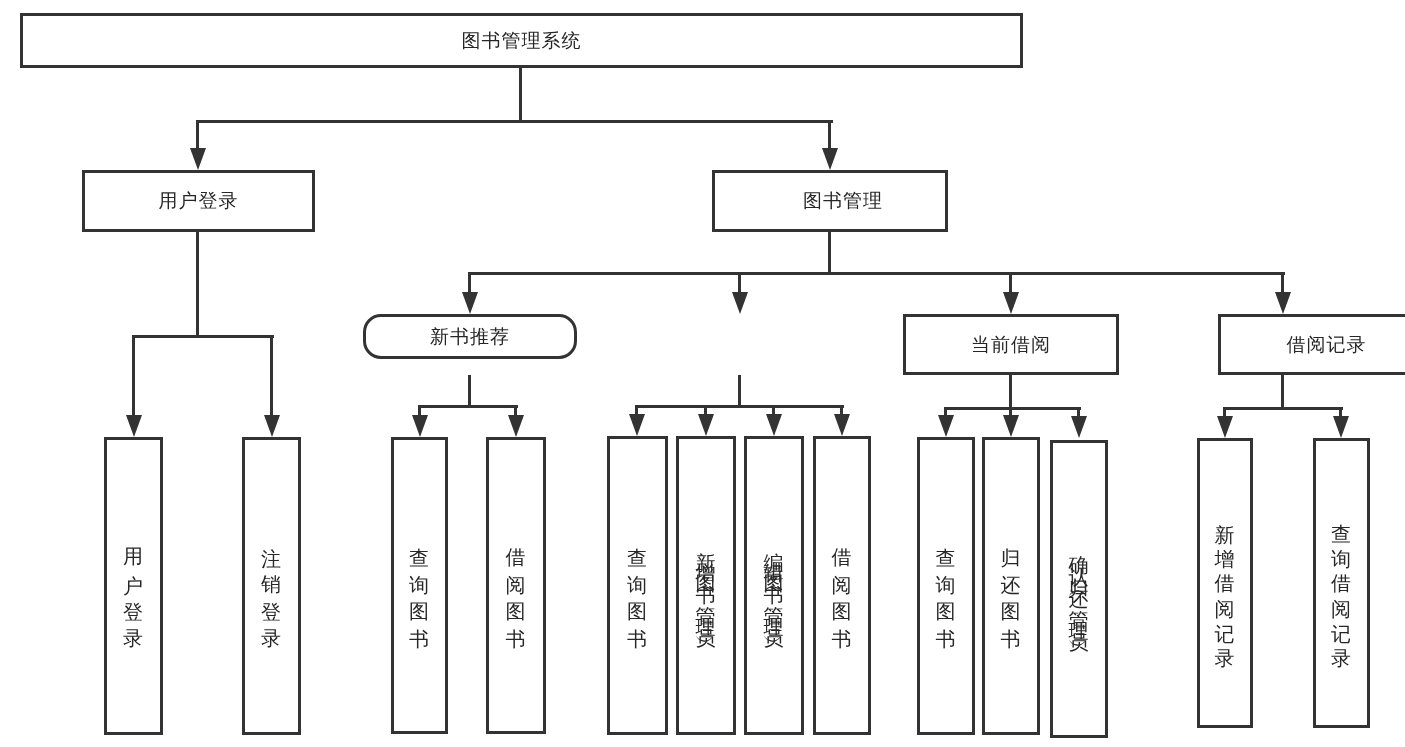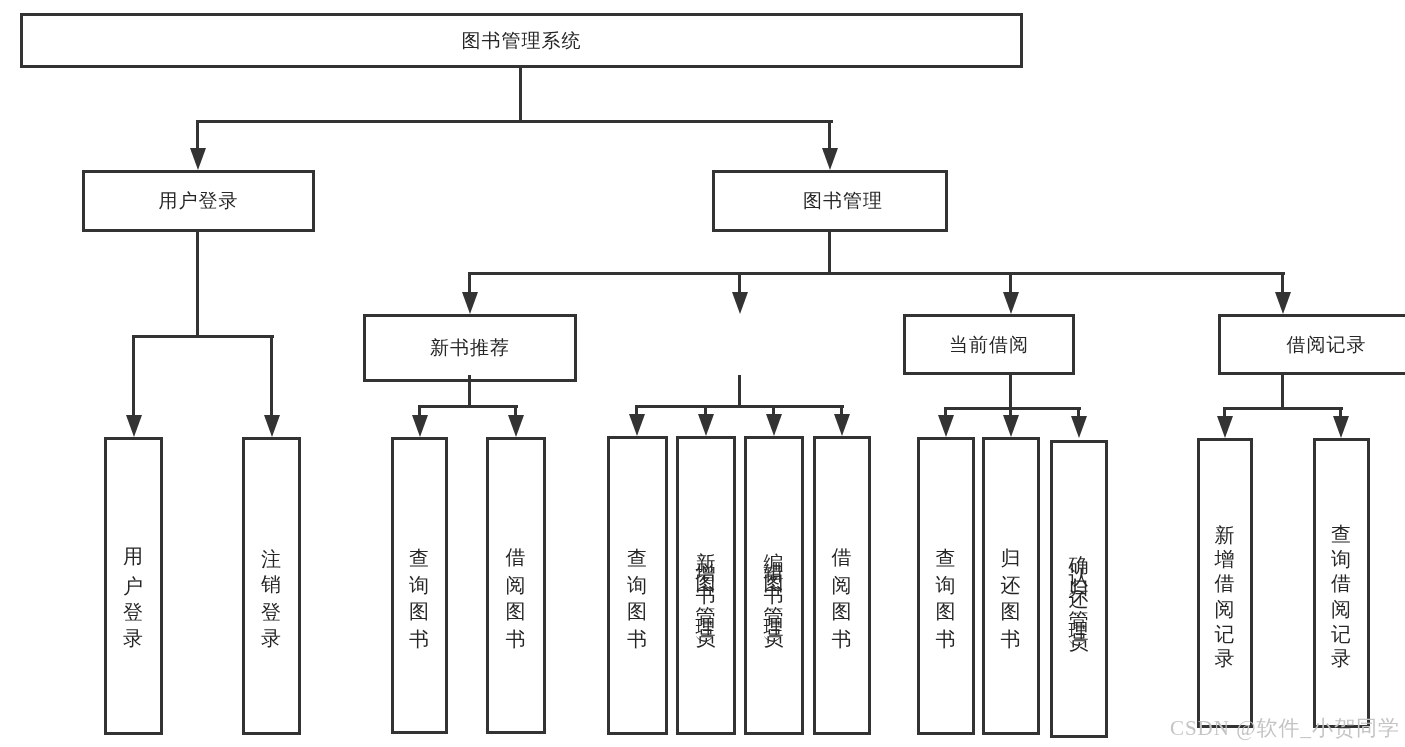--- a/index.html
+++ b/index.html
@@ -95,24 +95,24 @@
   <div class="seg" style="left:468px;top:272px;width:817px;height:3px;"></div>
   <div class="seg" style="left:468px;top:272px;width:3px;height:20px;"></div>
   <div class="arrow" style="left:462px;top:292px;"></div>
   <div class="seg" style="left:738px;top:272px;width:3px;height:20px;"></div>
   <div class="arrow" style="left:732px;top:292px;"></div>
   <div class="seg" style="left:1009px;top:272px;width:3px;height:20px;"></div>
   <div class="arrow" style="left:1003px;top:292px;"></div>
   <div class="seg" style="left:1281px;top:272px;width:3px;height:20px;"></div>
   <div class="arrow" style="left:1275px;top:292px;"></div>
 
-  <div class="box" style="left:363px;top:314px;width:214px;height:68px;">
+  <div class="box" style="left:363px;top:314px;width:214px;height:45px;border-radius:18px;">
     <span class="hlabel">新书推荐</span>
   </div>
-  <div class="box" style="left:903px;top:314px;width:172px;height:61px;">
+  <div class="box" style="left:903px;top:314px;width:216px;height:61px;">
     <span class="hlabel">当前借阅</span>
   </div>
   <div class="box" style="left:1175px;top:314px;width:217px;height:61px;margin-left:43px;">
     <span class="hlabel">借阅记录</span>
   </div>
 
   <div class="seg" style="left:468px;top:375px;width:3px;height:30px;"></div>
   <div class="seg" style="left:418px;top:405px;width:100px;height:3px;"></div>
   <div class="seg" style="left:418px;top:405px;width:3px;height:12px;"></div>
   <div class="arrow" style="left:412px;top:415px;"></div>
@@ -183,15 +183,14 @@
     <span class="vlabel" style="letter-spacing: 11px;">确认归还（管理员）</span>
   </div>
 
   <div class="box" style="left:1197px;top:438px;width:56px;height:290px;">
     <span class="vlabel" style="letter-spacing: 25px;">新增借阅记录</span>
   </div>
   <div class="box" style="left:1313px;top:438px;width:57px;height:290px;">
     <span class="vlabel" style="letter-spacing: 25px;">查询借阅记录</span>
   </div>
 
-  <div class="watermark">CSDN @软件_小贺同学</div>
 
 </div>
 
 </body></html>

